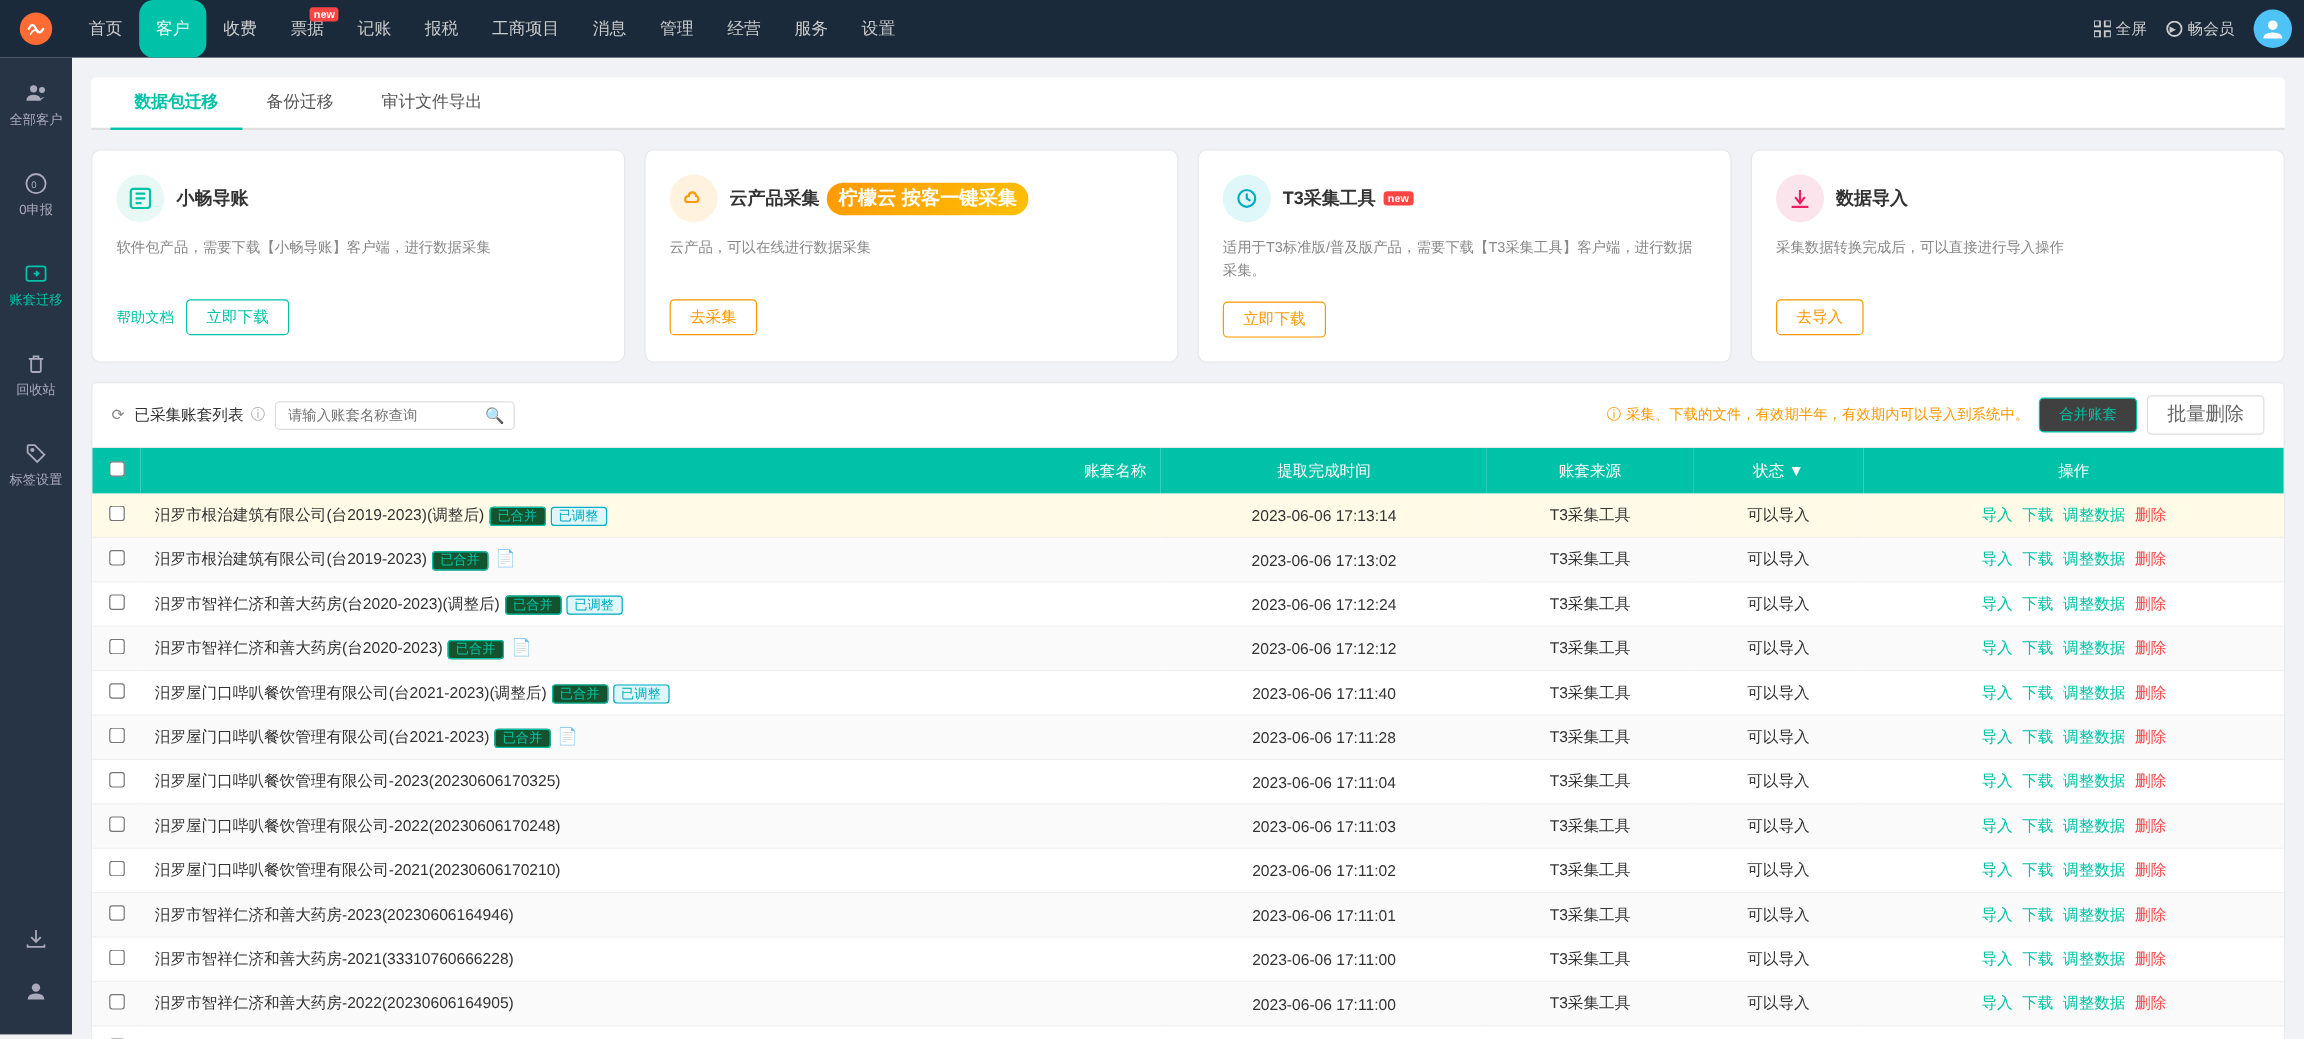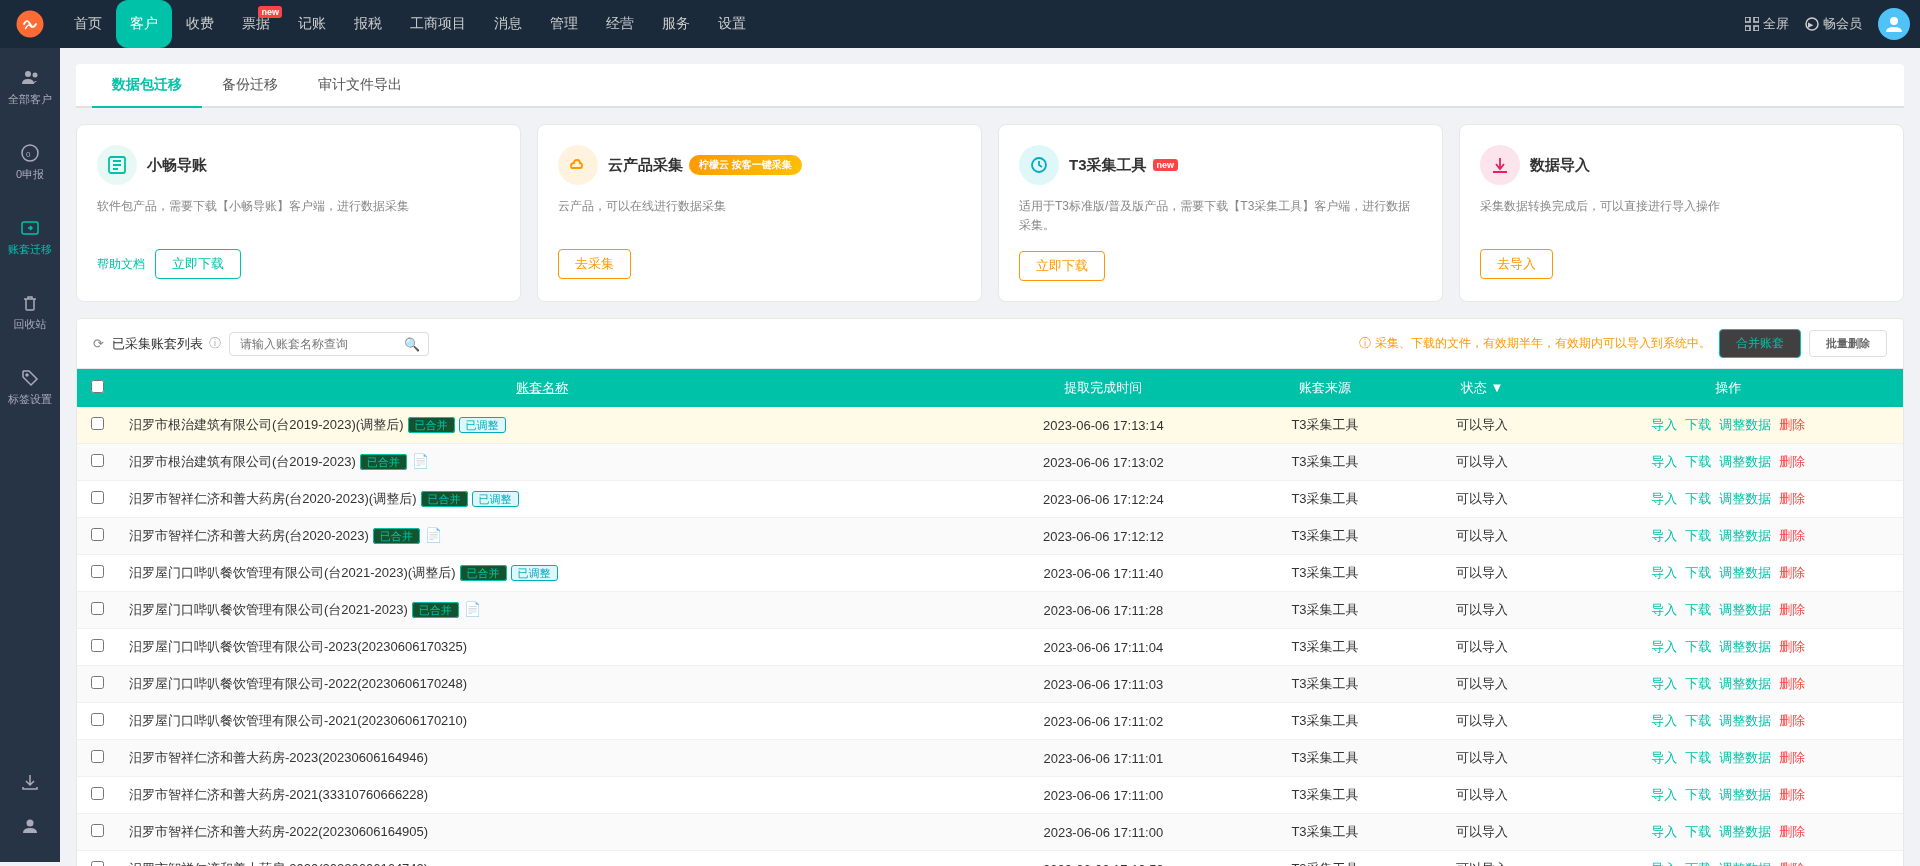--- a/index.html
+++ b/index.html
@@ -206,21 +206,21 @@
     }
     .btn-outline.teal {
       border-color: #00c2a8;
       color: #00c2a8;
     }
     .cloud-badge {
       background: linear-gradient(135deg, #ff9800, #ffc107);
       color: #fff;
       padding: 3px 10px;
       border-radius: 20px;
-      font-size: 10px;
+      font-size: 16px;
       font-weight: bold;
     }
 
     
     .table-section {
       background: #fff;
       border-radius: 4px;
       border: 1px solid #e8e8e8;
     }
     .table-toolbar {
@@ -285,42 +285,41 @@
       cursor: pointer;
       font-size: 12px;
     }
     .btn-delete-all {
       border: 1px solid #ddd;
       color: #666;
       background: #fff;
       padding: 5px 16px;
       border-radius: 4px;
       cursor: pointer;
-      font-size: 11px;
-      font-weight: bold;
+      font-size: 16px;
     }
 
     
     .data-table {
       width: 100%;
       border-collapse: collapse;
     }
     .data-table thead tr {
       background: #00c2a8;
       color: #fff;
     }
     .data-table thead th {
       padding: 10px 12px;
       text-align: center;
       font-weight: normal;
       font-size: 13px;
       white-space: nowrap;
     }
     .data-table thead th:first-child { width: 40px; }
-    .data-table thead th:nth-child(2) { text-align: center; text-decoration: underline; }
+    .data-table thead th:nth-child(2) { text-align: right; }
     .data-table tbody tr {
       border-bottom: 1px solid #f0f0f0;
       background: #fff;
     }
     .data-table tbody tr:nth-child(even) { background: #fafafa; }
     .data-table tbody tr:first-child { background: #fffbe6; }
     .data-table tbody td {
       padding: 9px 12px;
       text-align: center;
       font-size: 13px;

